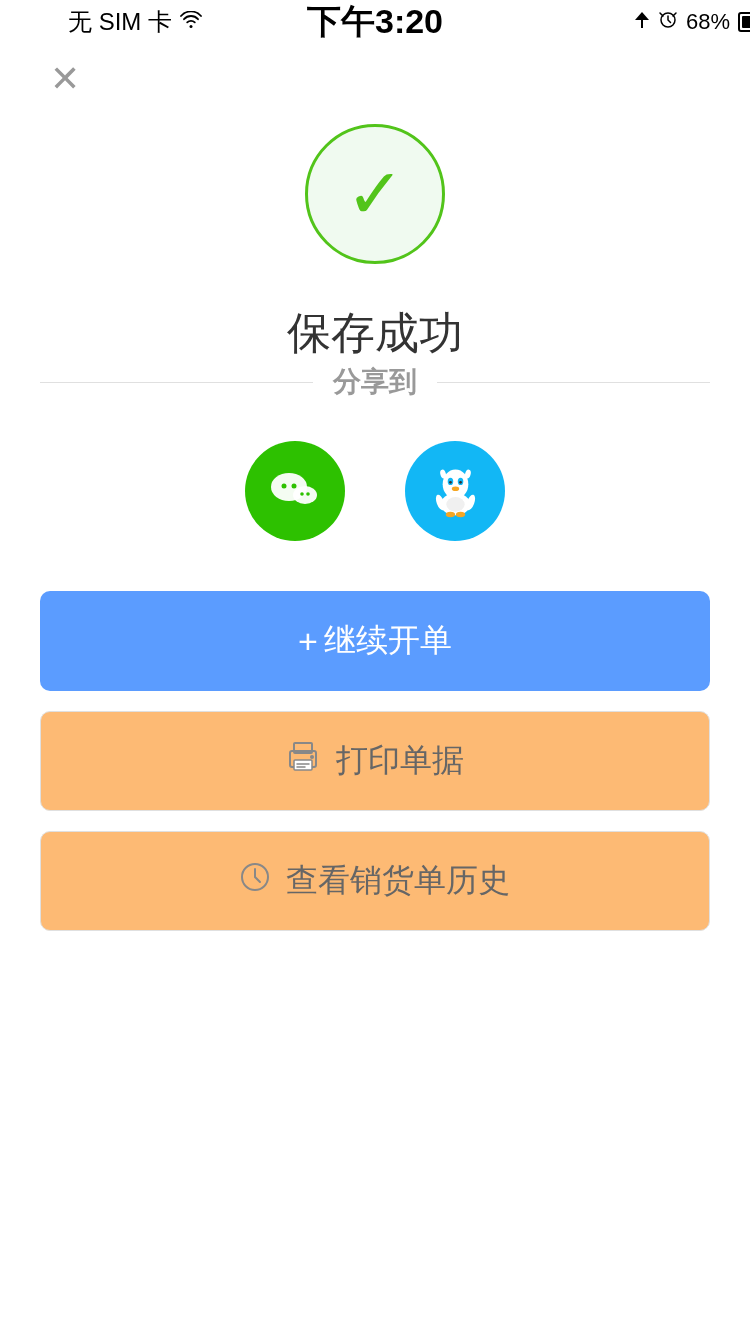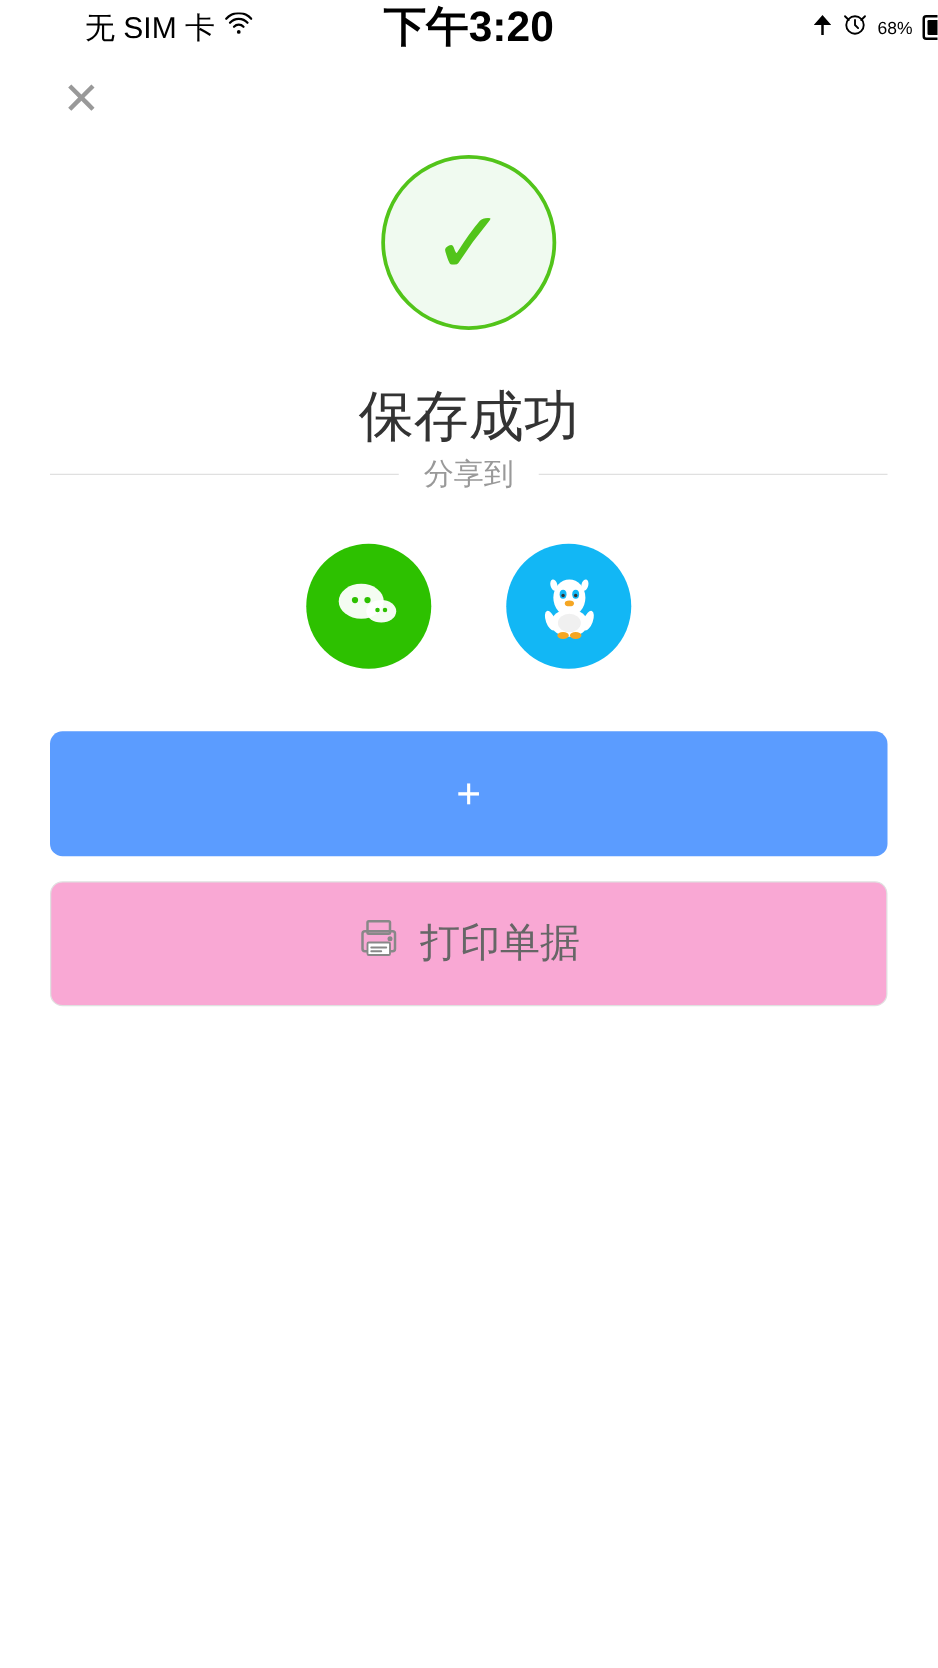--- a/index.html
+++ b/index.html
@@ -162,23 +162,24 @@
       margin-bottom: 40px;
     }
 
     .divider-line {
       flex: 1;
       height: 1px;
       background: #e0e0e0;
     }
 
     .share-label {
-      font-size: 24px;
+      font-size: 28px;
       color: #999;
       white-space: nowrap;
+      font-weight: bold;
     }
 
     .share-icons {
       display: flex;
       justify-content: center;
       gap: 60px;
     }
 
     .share-icon-btn {
       width: 100px;
@@ -232,21 +233,21 @@
       border: none;
       outline: none;
     }
 
     .btn-primary {
       background: #5b9cff;
       color: #ffffff;
     }
 
     .btn-secondary {
-      background: #f9a8d4;
+      background: #fdba74;
       color: #666;
       border: 1px solid #e0e0e0;
     }
   </style>
 </head>
 <body>
 
 <div class="status-bar">
   <div class="status-left">
     <span>无 SIM 卡</span>
@@ -267,21 +268,21 @@
         <path d="M8 1L15 9H9v8H7V9H1L8 1z" fill="#000"></path>
       </svg>
     </span>
     <span>
       <svg width="20" height="20" viewBox="0 0 20 20" fill="none">
         <circle cx="10" cy="11" r="7" stroke="#000" stroke-width="1.5" fill="none"></circle>
         <path d="M10 7v4l2.5 2.5" stroke="#000" stroke-width="1.5" stroke-linecap="round" fill="none"></path>
         <path d="M2 4l3 3M18 4l-3 3" stroke="#000" stroke-width="1.5" stroke-linecap="round"></path>
       </svg>
     </span>
-    <span style="font-size:14px;font-weight:500;">68%</span>
+    <span style="font-size:22px;font-weight:500;">68%</span>
     <div class="battery-container">
       <div class="battery-bar">
         <div class="battery-fill"></div>
       </div>
     </div>
   </div>
 </div>
 
 <div class="close-btn">
   <span class="close-x">✕</span>
@@ -345,31 +346,41 @@
           <ellipse cx="33" cy="55" rx="5" ry="3" fill="#f5a623"></ellipse>
         </svg>
       </div>
     </div>
   </div>
 
   <div class="action-buttons">
 
     <button class="btn btn-primary">
       <span style="font-size:34px; font-weight:300;">+</span>
+      <span style="font-size:32px; margin-left: -10px;"> 继续开单</span>
     </button>
 
     <button class="btn btn-secondary">
       <span>
         <svg width="34" height="30" viewBox="0 0 34 30" fill="none">
           <rect x="4" y="9" width="26" height="16" rx="2" stroke="#888" stroke-width="2" fill="none"></rect>
           <rect x="8" y="1" width="18" height="10" rx="1" stroke="#888" stroke-width="2" fill="none"></rect>
           <rect x="8" y="18" width="18" height="10" rx="1" fill="white" stroke="#888" stroke-width="1.5"></rect>
           <circle cx="26" cy="15" r="2" fill="#888"></circle>
           <path d="M11 22h12M11 25h8" stroke="#888" stroke-width="1.5" stroke-linecap="round"></path>
         </svg>
       </span>
       <span style="color:#666;">打印单据</span>
     </button>
 
+    <button class="btn btn-secondary">
+      <span>
+        <svg width="30" height="30" viewBox="0 0 30 30" fill="none">
+          <circle cx="15" cy="15" r="13" stroke="#888" stroke-width="2" fill="none"></circle>
+          <path d="M15 7v8l5 5" stroke="#888" stroke-width="2" stroke-linecap="round" fill="none"></path>
+        </svg>
+      </span>
+      <span style="color:#666;">查看销货单历史</span>
+    </button>
 
   </div>
 
 </div>
 
 </body></html>

